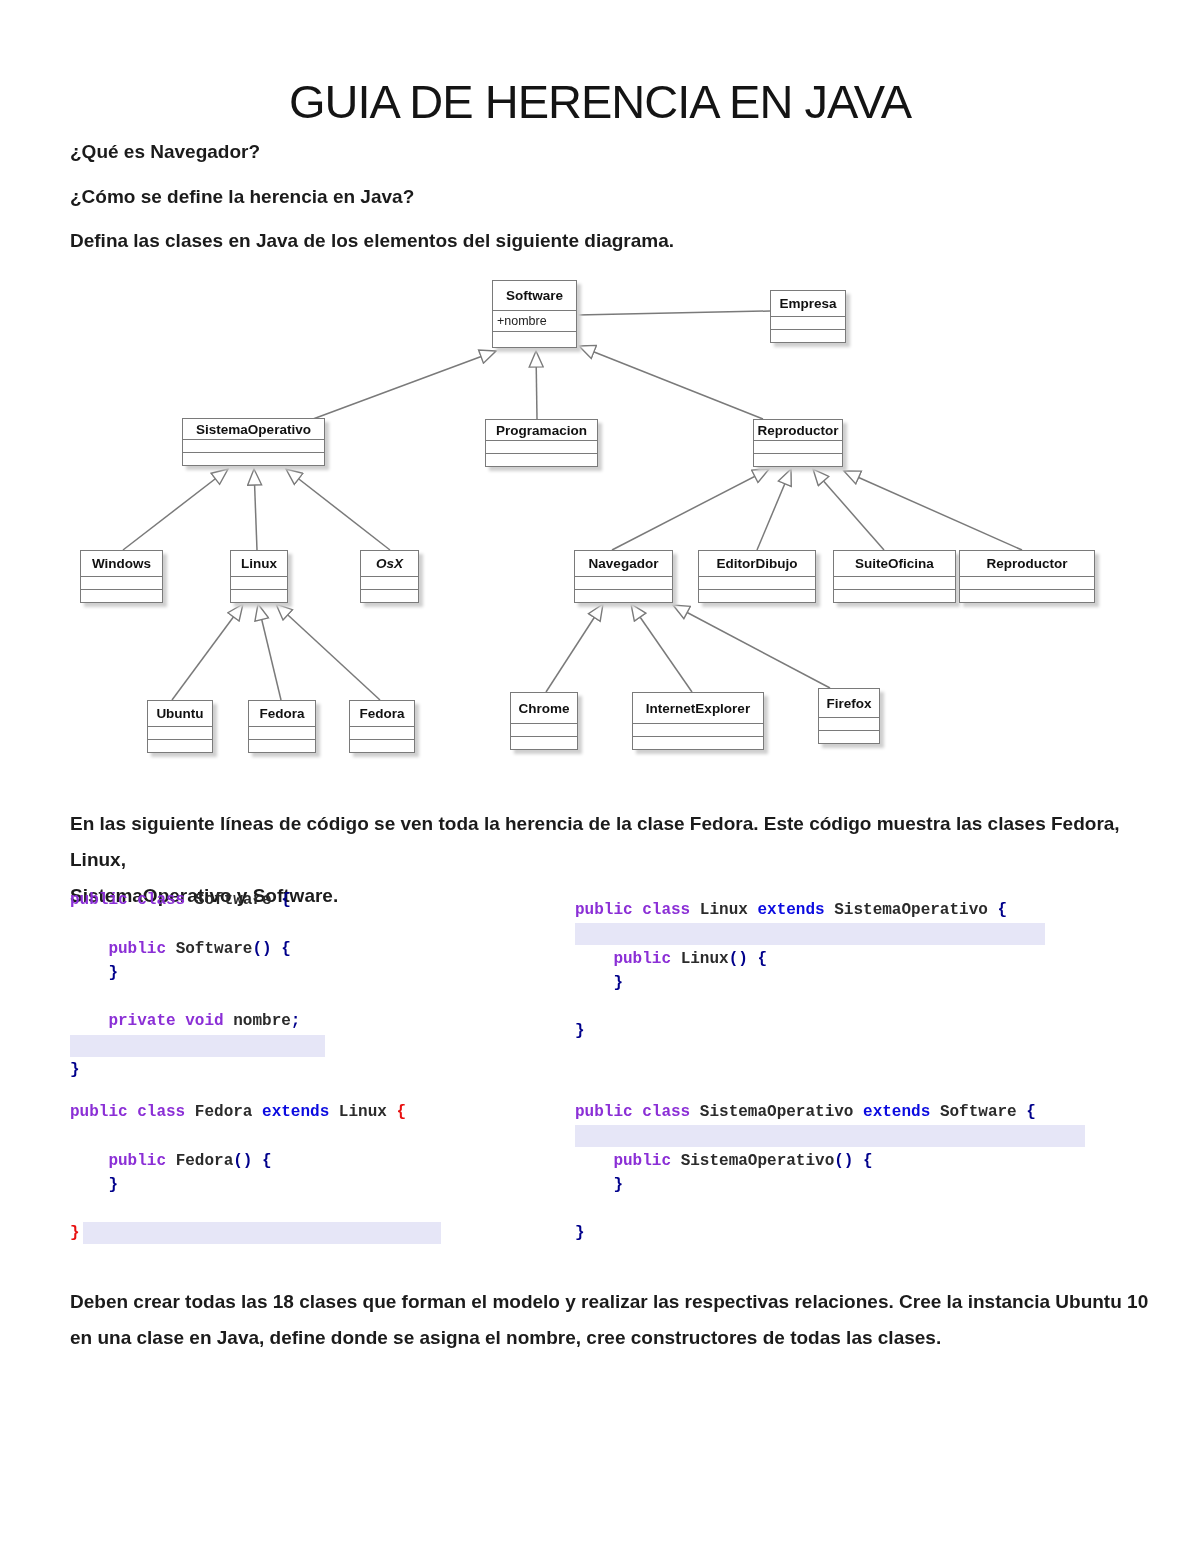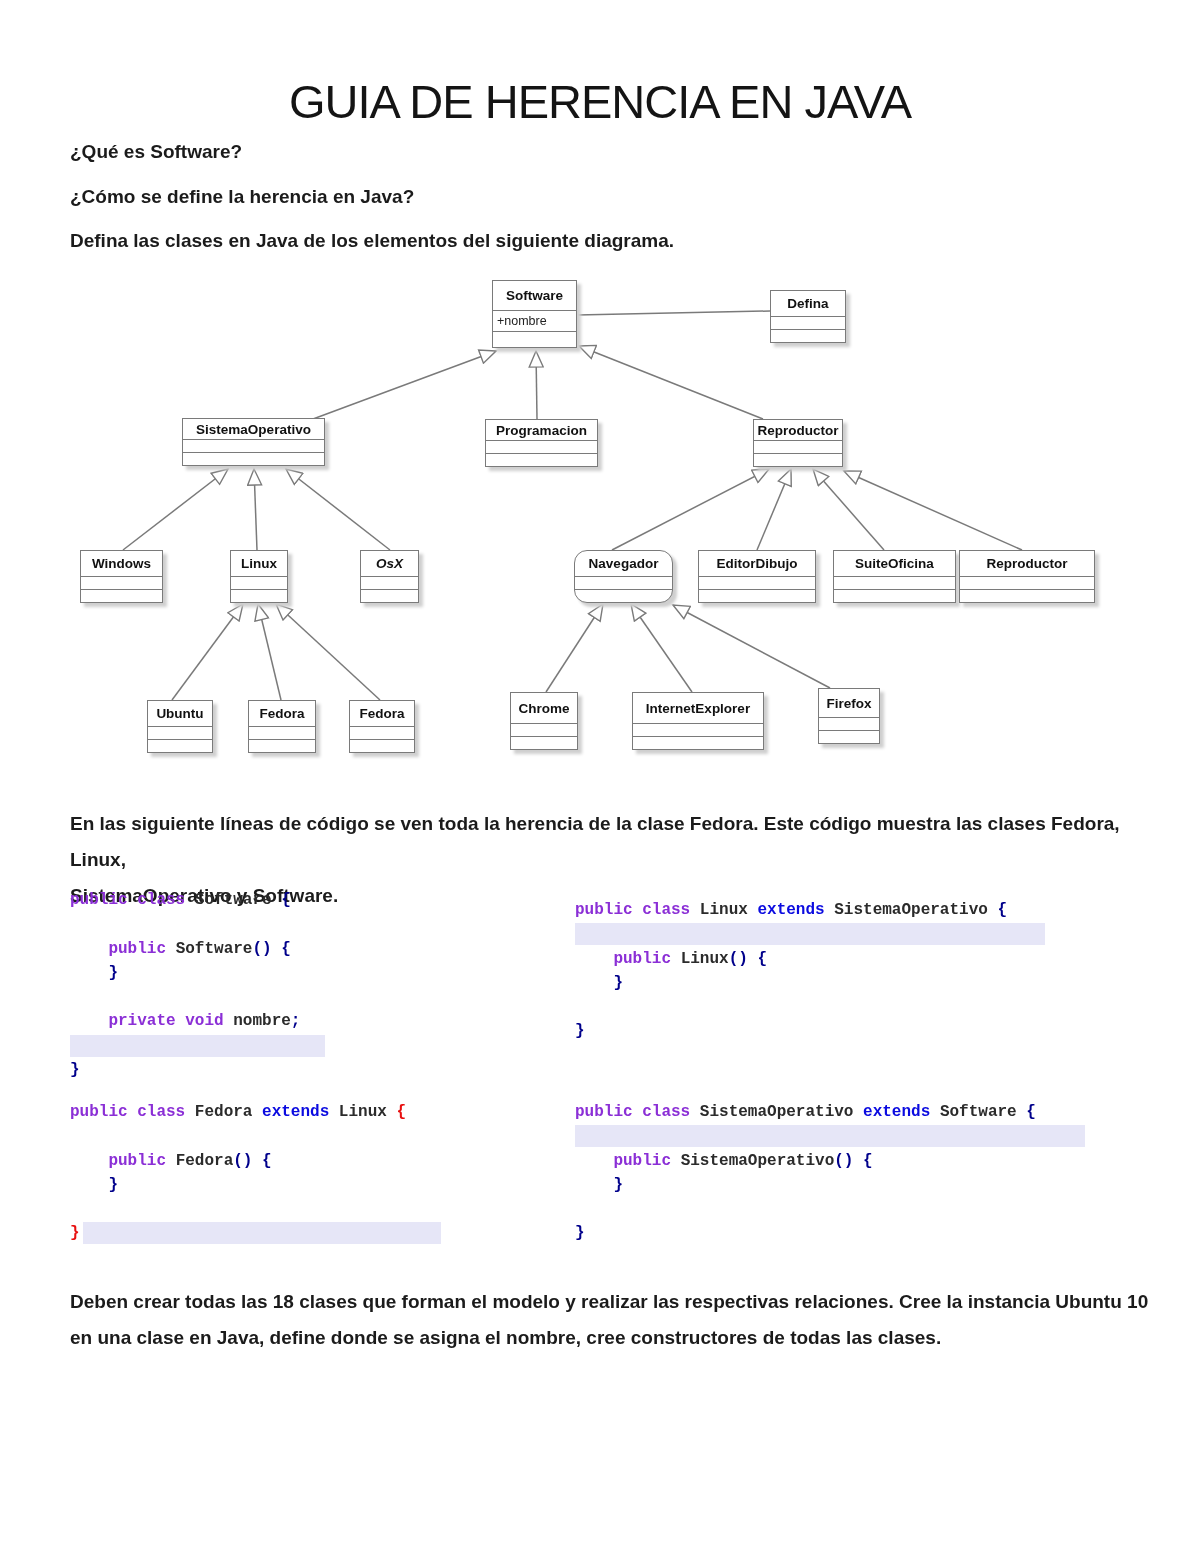--- a/index.html
+++ b/index.html
@@ -49,21 +49,21 @@
   .c-nb{ color:var(--c-nb,#00008b); }
   .c-red{ color:var(--c-red,#e81010); }
 </style>
 </head>
 <body>
 
 <div id="page">
 
   <div class="doc-title">GUIA DE HERENCIA EN JAVA</div>
 
-  <div class="body-line" style="top:141px;">¿Qué es Software?</div>
+  <div class="body-line" style="top:141px;">¿Qué es Navegador?</div>
   <div class="body-line" style="top:230px;">Defina las clases en Java de los elementos del siguiente diagrama.</div>
   <div class="body-line" style="top:186px;">¿Cómo se define la herencia en Java?</div>
 
   <div id="diagram-edges"><svg width="1200" height="820" viewBox="0 0 1200 820">
      <defs>
        <marker id="tri" markerWidth="20" markerHeight="16" refX="17" refY="8" orient="auto" markerUnits="userSpaceOnUse">
          <path d="M17,8 L1,1 L1,15 Z" fill="#ffffff" stroke="#7a7a7a" stroke-width="1.4"></path>
        </marker>
      </defs>
         <line x1="313" y1="419" x2="496" y2="351" stroke="#7a7a7a" stroke-width="1.5" marker-end="url(#tri)"></line>
@@ -84,21 +84,21 @@
         <line x1="830" y1="688" x2="673" y2="605" stroke="#7a7a7a" stroke-width="1.5" marker-end="url(#tri)"></line>
         <line x1="577" y1="315" x2="770" y2="311" stroke="#7a7a7a" stroke-width="1.5"></line>
       </svg></div>
   <div id="diagram-boxes">
       <div class="uml-box" style="left: 492px; top: 280px; width: 85px; height: 68px;">
         <div class="uml-title">Software</div>
         <div class="uml-attr">+nombre</div>
         <div class="uml-comp" style="flex: 0 0 15px;"></div>
       </div>
       <div class="uml-box" style="left: 770px; top: 290px; width: 76px; height: 53px;">
-        <div class="uml-title">Defina</div>
+        <div class="uml-title">Empresa</div>
         <div class="uml-comp"></div>
         <div class="uml-comp"></div>
       </div>
       <div class="uml-box" style="left: 182px; top: 418px; width: 143px; height: 48px;">
         <div class="uml-title">SistemaOperativo</div>
         <div class="uml-comp"></div>
         <div class="uml-comp"></div>
       </div>
       <div class="uml-box" style="left: 485px; top: 419px; width: 113px; height: 48px;">
         <div class="uml-title">Programacion</div>
@@ -118,21 +118,21 @@
       <div class="uml-box" style="left: 230px; top: 550px; width: 58px; height: 53px;">
         <div class="uml-title">Linux</div>
         <div class="uml-comp"></div>
         <div class="uml-comp"></div>
       </div>
       <div class="uml-box" style="left: 360px; top: 550px; width: 59px; height: 53px; font-style: italic;">
         <div class="uml-title">OsX</div>
         <div class="uml-comp"></div>
         <div class="uml-comp"></div>
       </div>
-      <div class="uml-box" style="left: 574px; top: 550px; width: 99px; height: 53px; border-radius: 13px;">
+      <div class="uml-box" style="left: 574px; top: 550px; width: 99px; height: 53px;">
         <div class="uml-title">Navegador</div>
         <div class="uml-comp"></div>
         <div class="uml-comp"></div>
       </div>
       <div class="uml-box" style="left: 698px; top: 550px; width: 118px; height: 53px;">
         <div class="uml-title">EditorDibujo</div>
         <div class="uml-comp"></div>
         <div class="uml-comp"></div>
       </div>
       <div class="uml-box" style="left: 833px; top: 550px; width: 123px; height: 53px;">

